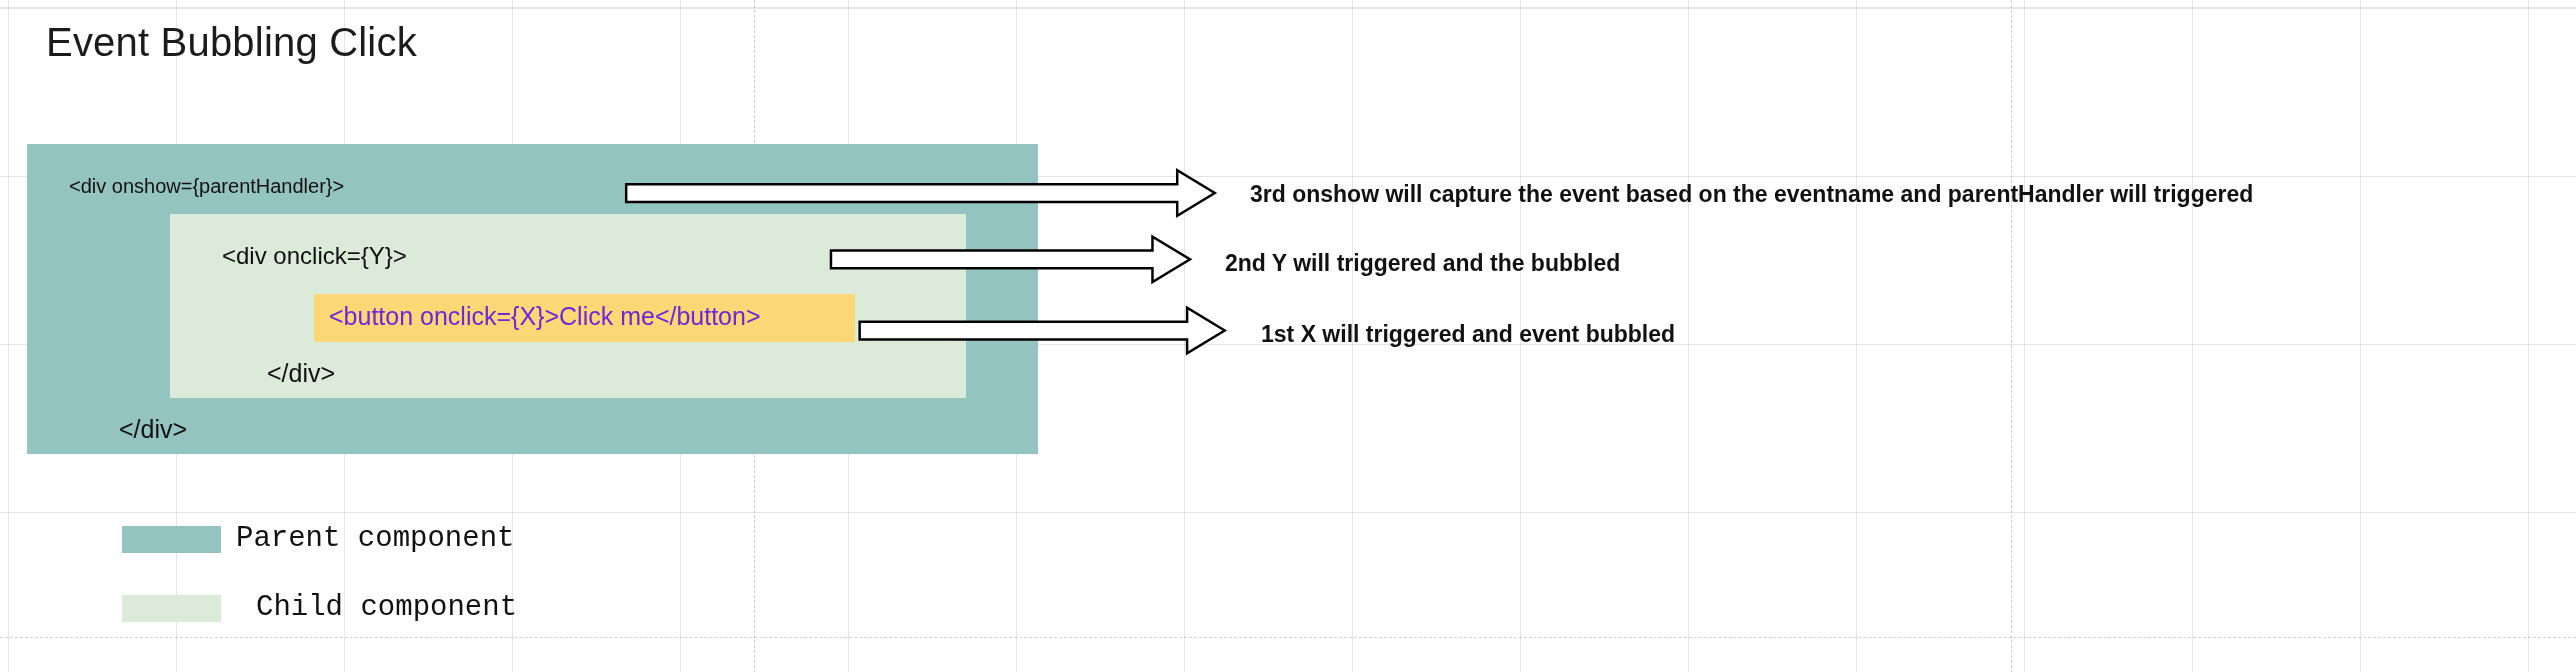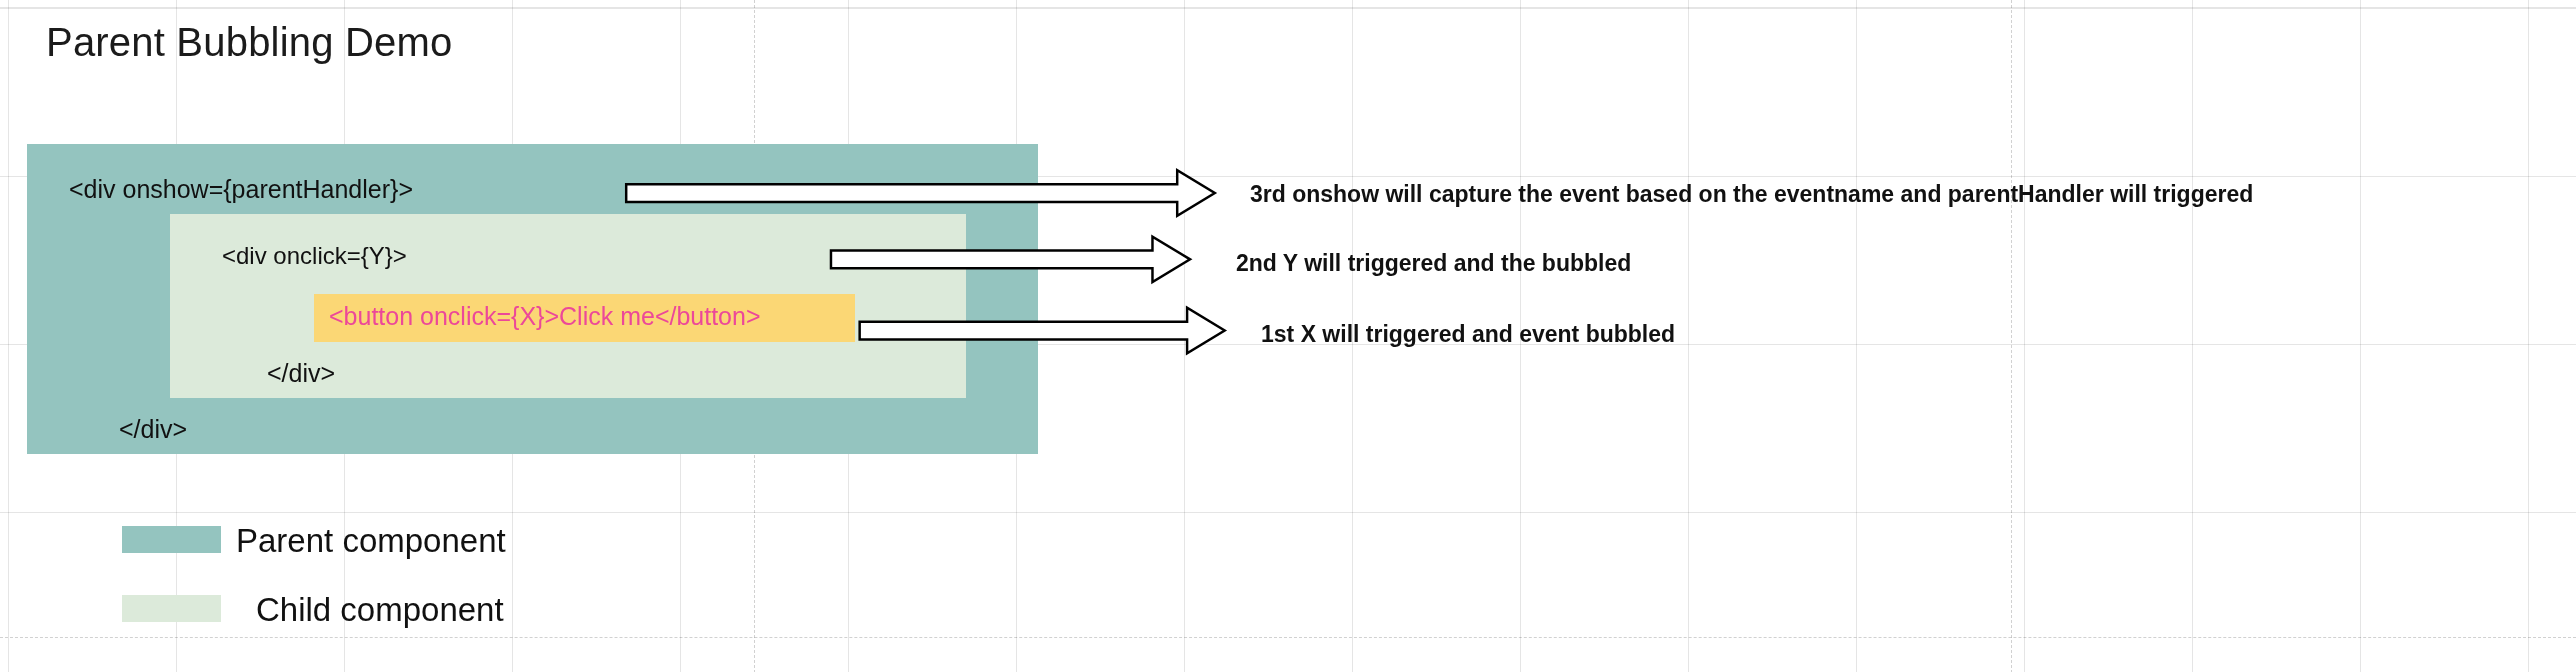--- a/index.html
+++ b/index.html
@@ -61,21 +61,21 @@
     left: 27px;
     top: 144px;
     width: 1011px;
     height: 310px;
     background: #94c4bf;
   }
   #parent-open-tag {
     position: absolute;
     left: 69px;
     top: 175px;
-    font-size: 25px;
+    font-size: 20px;
     color: #111111;
     white-space: nowrap;
   }
   #parent-close-tag {
     position: absolute;
     left: 119px;
     top: 415px;
     font-size: 25px;
     color: #111111;
     white-space: nowrap;
@@ -114,78 +114,79 @@
     top: 294px;
     width: 541px;
     height: 48px;
     background: #fbd775;
   }
   #button-code {
     position: absolute;
     left: 329px;
     top: 302px;
     font-size: 25px;
-    color: #ec4899;
+    color: #6d28d9;
     white-space: nowrap;
   }
 
   
   #arrows-layer {
     position: absolute;
     left: 0; top: 0;
     width: 2576px;
     height: 673px;
     pointer-events: none;
   }
 
   .callout {
     position: absolute;
     font-size: 23px;
     font-weight: bold;
     color: #111111;
     white-space: nowrap;
   }
   #callout-3 { left: 1250px; top: 181px; }
-  #callout-2 { left: 1225px; top: 250px; margin-left: 11px; }
+  #callout-2 { left: 1225px; top: 250px; }
   #callout-1 { left: 1261px; top: 321px; }
 
   
   .legend-swatch {
     position: absolute;
     width: 99px;
     height: 27px;
   }
   #legend-swatch-parent {
     left: 122px;
     top: 526px;
     background: #94c4bf;
   }
   #legend-swatch-child {
     left: 122px;
     top: 595px;
     background: #dceada;
   }
   .legend-label {
     position: absolute;
-    font-size: 33px;
-    color: #111111;
-    white-space: nowrap;
+    font-size: 29px;
+    color: #111111;
+    white-space: nowrap;
+    font-family: Liberation Mono, monospace;
   }
   #legend-label-parent { left: 236px; top: 522px; }
   #legend-label-child  { left: 236px; top: 591px; margin-left: 20px; }
 </style>
 </head>
 <body>
 
 <div id="grid-background"></div>
 <div id="grid-strong-v1"></div>
 <div id="grid-strong-v2"></div>
 <div id="grid-strong-h1"></div>
 
-<div id="page-title">Parent Bubbling Demo</div>
+<div id="page-title">Event Bubbling Click</div>
 
 <div id="parent-box"></div>
 <div id="child-box"></div>
 <div id="button-box"></div>
 
 <div id="parent-open-tag">&lt;div onshow={parentHandler}&gt;</div>
 <div id="parent-close-tag">&lt;/div&gt;</div>
 <div id="child-open-tag">&lt;div onclick={Y}&gt;</div>
 <div id="child-close-tag">&lt;/div&gt;</div>
 <div id="button-code">&lt;button onclick={X}&gt;Click me&lt;/button&gt;</div>

